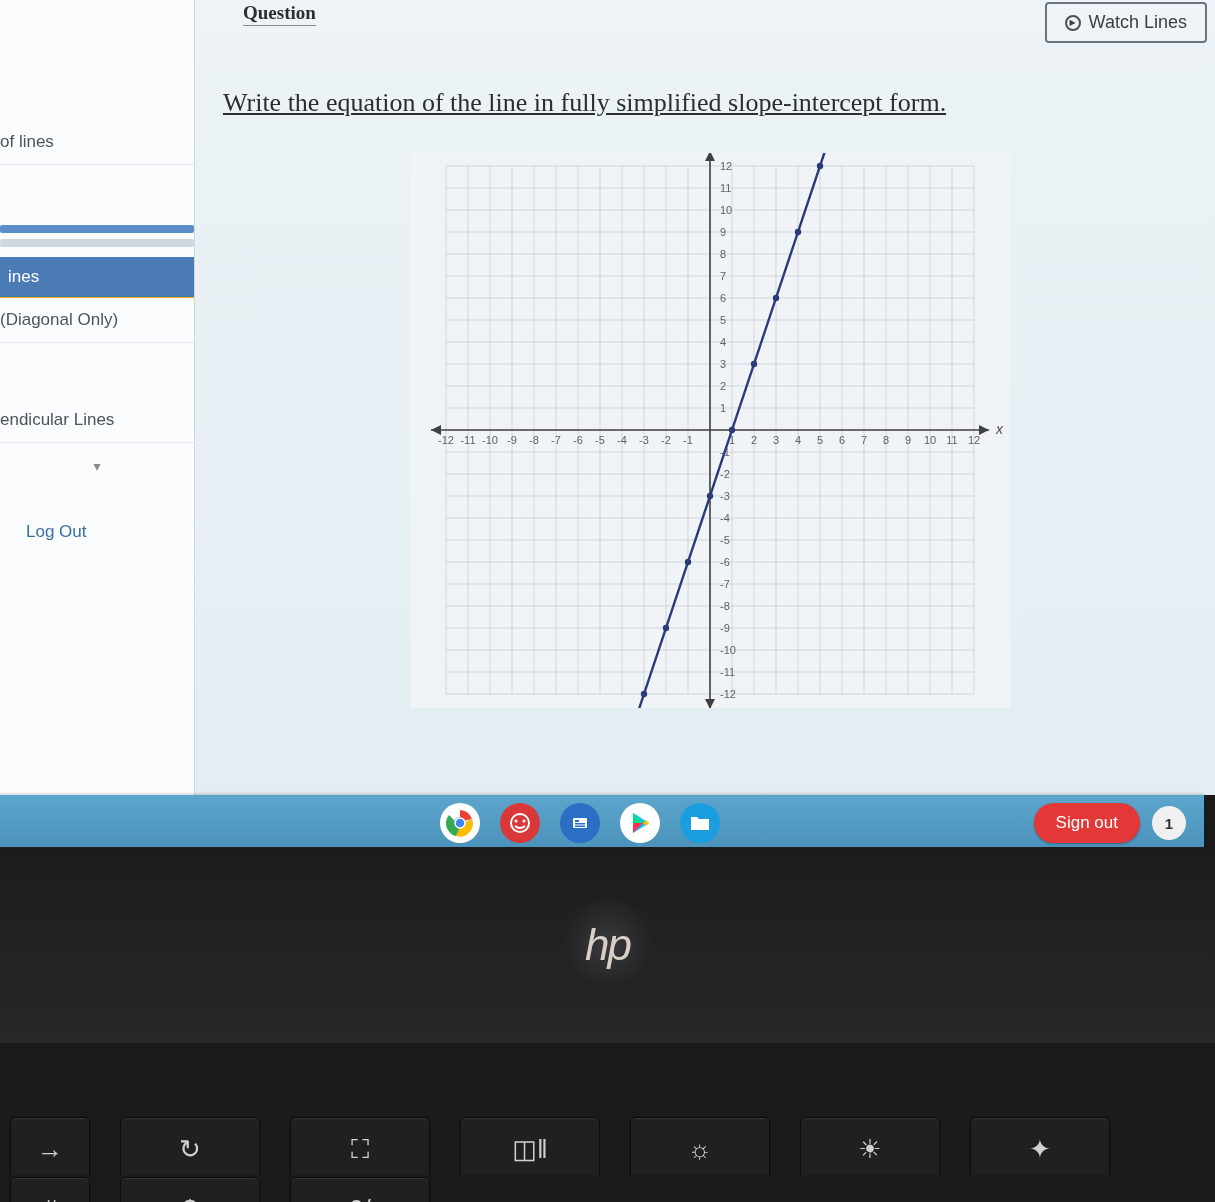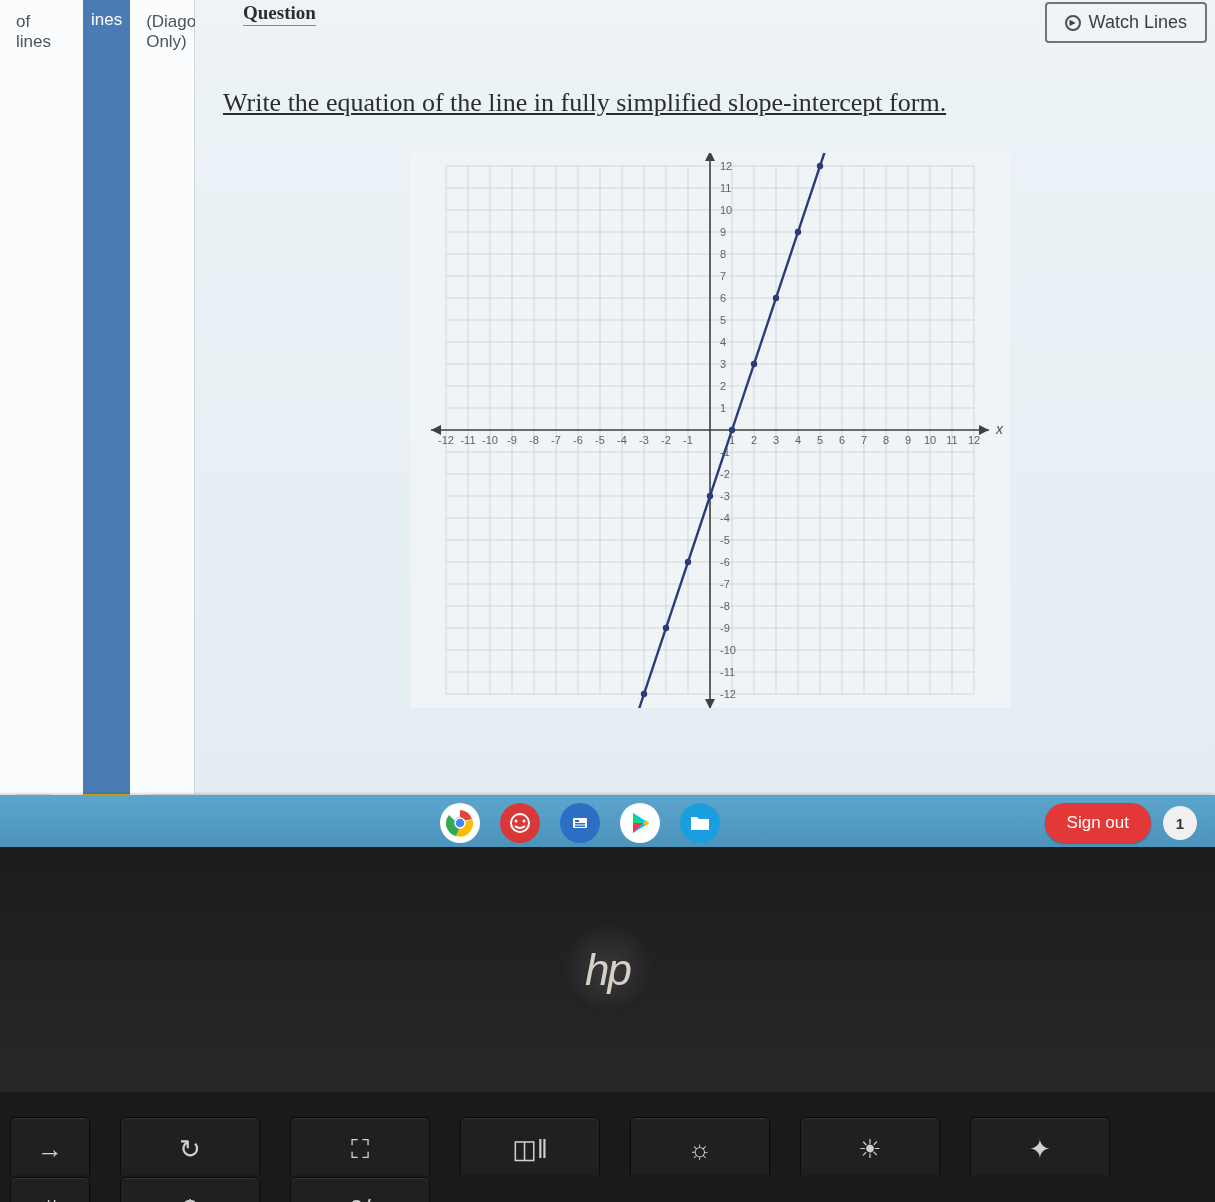--- a/index.html
+++ b/index.html
@@ -16,25 +16,24 @@
       top: 0; left: 0; right: 0;
       height: 795px;
       background: linear-gradient(180deg, #e8f0f5 0%, #dce8ee 100%);
       display: flex;
     }
     .sidebar {
       width: 195px;
       background: #fafcfd;
       border-right: 1px solid #d0d8de;
       display: flex;
-      flex-direction: row;
+      flex-direction: column;
       padding-top: 0;
       font-size: 17px;
       color: #4a5560;
-      gap: 16px;
     }
     .sidebar-item {
       padding: 12px 0 12px 0;
       border-bottom: 1px solid #eab308;
       cursor: pointer;
     }
     .sidebar-item.selected {
       background: #4a7bb5;
       color: #fff;
       padding: 10px 8px;
@@ -101,21 +100,21 @@
     .graph-wrap {
       display: flex;
       justify-content: center;
       margin-top: 35px;
     }
     svg.graph { background: #f0f4f6; }
 
     
     .taskbar {
       position: absolute;
-      top: 795px; left: 0; right: 0;
+      top: 795px; left: 0; right: 11px;
       height: 56px;
       background: linear-gradient(180deg, #5ca5cc 0%, #4a92ba 100%);
       display: flex;
       align-items: center;
       justify-content: center;
       box-shadow: 0 -1px 3px rgba(0,0,0,0.2);
     }
     .taskbar-icons {
       display: flex;
       gap: 20px;
@@ -157,21 +156,21 @@
       border-radius: 50%;
       display:flex; align-items:center; justify-content:center;
       font-size: 15px; font-weight:bold; color:#333;
       cursor:pointer;
     }
 
     
     .bezel {
       position: absolute;
       top: 847px; left: 0; right: 0;
-      height: 245px;
+      height: 196px;
       background: linear-gradient(180deg, #1c1c1e 0%, #28282a 100%);
       display:flex; align-items:center; justify-content:center;
     }
     .hp-logo {
       font-family: Arial, sans-serif;
       font-size: 44px;
       font-style: italic;
       font-weight: 300;
       color: #d8d0c5;
       letter-spacing: -2px;
@@ -210,20 +209,21 @@
     <div class="sidebar-spacer"></div>
     <div class="topic">of lines</div>
     <div class="progress-bars">
       <div style="height:50px;"></div>
       <div class="pbar"></div>
       <div class="pbar2"></div>
     </div>
     <div class="sidebar-item selected">ines</div>
     <div class="topic">(Diagonal Only)</div>
     <div style="height:55px;"></div>
+    <div class="topic">endicular Lines</div>
     <div class="expand-icon">▾</div>
     <div style="height:30px;"></div>
     <div class="logout">Log Out</div>
   </div>
 
   <div class="main">
     <div class="top-bar">
       <div class="q-title">Question</div>
       <div class="watch-btn">
         <span class="play-icon">▶</span>

